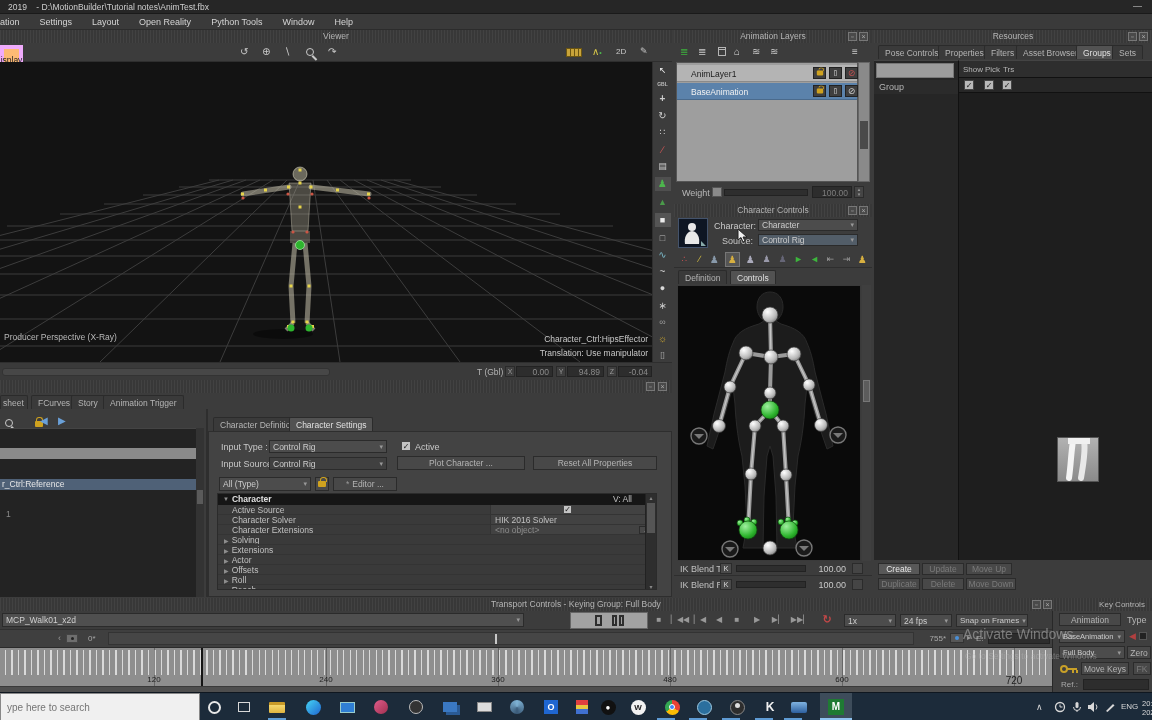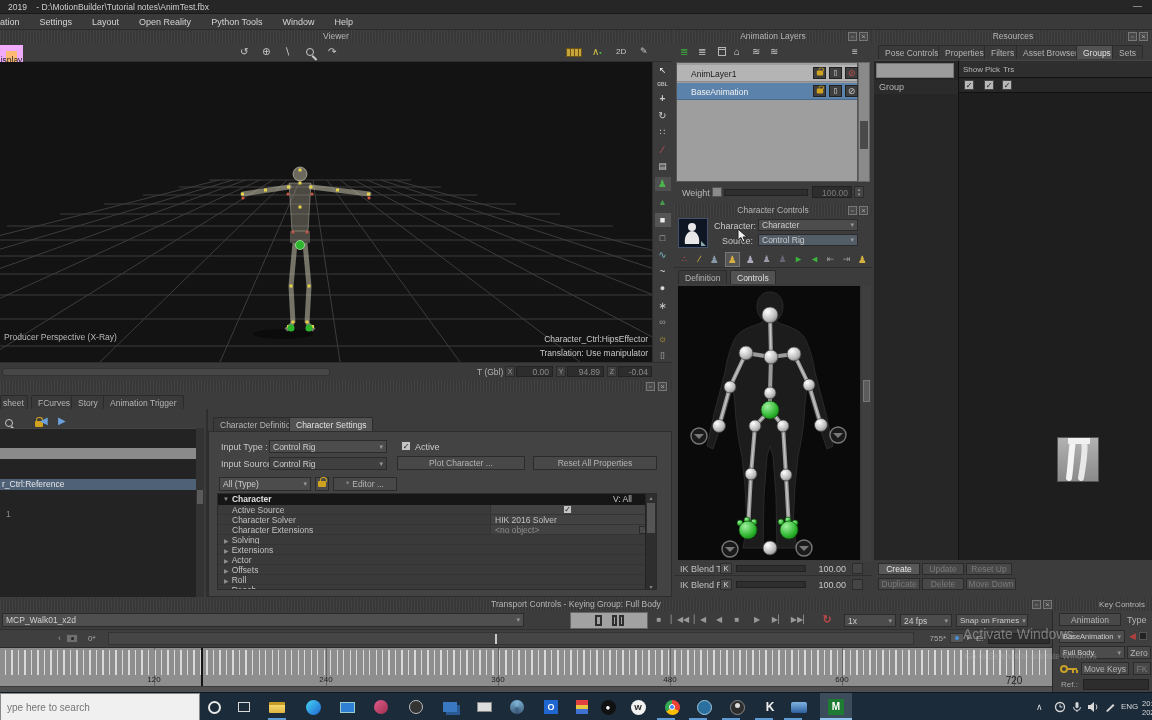--- a/index.html
+++ b/index.html
@@ -45,21 +45,21 @@
   <span style="padding:0 10px;color:#d5d5d5">Open Reality</span>
   <span style="padding:0 10px;color:#d5d5d5">Python Tools</span>
   <span style="padding:0 10px;color:#d5d5d5">Window</span>
   <span style="padding:0 10px;color:#d5d5d5">Help</span>
 </div>
 
 <div class="p hdr" style="left:0;top:30px;width:672px">
   <span style="display:inline-block;width:600px">Viewer</span>
 </div>
 <div class="p" style="left:0;top:43px;width:672px;height:19px;background:#3c3c3c;border-bottom:1px solid #2e2e2e">
-  <div class="p btn" style="left:0;top:2px;width:23px;height:30px;background:#fdba74;color:#1e1e1e;border:6px solid #f0abfc">isplay</div>
+  <div class="p btn" style="left:0;top:2px;width:23px;height:30px;background:#fdba74;color:#1e1e1e;border:4px solid #f0abfc">isplay</div>
   <span class="p glyph" style="left:240px;top:3px">↺</span>
   <span class="p glyph" style="left:262px;top:3px">⊕</span>
   <span class="p glyph" style="left:284px;top:3px">∖</span>
   <span class="p mag" style="left:306px;top:5px"></span>
   <span class="p glyph" style="left:328px;top:3px">↷</span>
   <span class="p ruler-i" style="left:566px;top:5px"></span>
   <span class="p" style="left:592px;top:3px;color:#d8c84a;font-size:10px">∧<span style="color:#4db54d;font-size:7px">•</span></span>
   <span class="p" style="left:616px;top:4px;color:#c9c9c9;font-size:8px"><span>2D</span></span>
   <span class="p" style="left:640px;top:3px;color:#c9c9c9;font-size:9px">✎</span>
 </div>
@@ -455,21 +455,21 @@
 
 <div class="p" style="left:1057px;top:437px;width:42px;height:45px;background:linear-gradient(#b2b2b2,#8a8a8a);border:1px solid #555;z-index:5">
   <svg width="40" height="43">
     <path d="M15,3 C13,15 13,26 11,40" stroke="#f4f4f4" stroke-width="6" fill="none" stroke-linecap="round"></path>
     <path d="M26,3 C28,13 25,27 23,40" stroke="#e8e8e8" stroke-width="6" fill="none" stroke-linecap="round"></path>
     <rect x="10" y="0" width="22" height="6" fill="#f0f0f0"></rect>
   </svg>
 </div>
 <div class="p btn" style="left:878px;top:563px;width:42px;height:12px;background:#585858;color:#e8e8e8">Create</div>
 <div class="p btn" style="left:922px;top:563px;width:42px;height:12px;color:#7a7a7a">Update</div>
-<div class="p btn" style="left:966px;top:563px;width:46px;height:12px;color:#7a7a7a">Reset Up</div>
+<div class="p btn" style="left:966px;top:563px;width:46px;height:12px;color:#7a7a7a">Move Up</div>
 <div class="p btn" style="left:878px;top:578px;width:42px;height:12px;color:#7a7a7a">Duplicate</div>
 <div class="p btn" style="left:922px;top:578px;width:42px;height:12px;color:#7a7a7a">Delete</div>
 <div class="p btn" style="left:966px;top:578px;width:50px;height:12px;color:#7a7a7a">Move Down</div>
 
 <div class="p hdr" style="left:0;top:598px;width:1152px">
   <span style="display:inline-block;width:910px">Transport Controls  -  Keying Group: Full Body</span>
   <span class="p wbtn" style="left:1032px;top:2px">▫</span>
   <span class="p wbtn" style="left:1043px;top:2px">×</span>
   <span class="p" style="left:1094px;top:0;width:56px;color:#b5b5b5;font-size:8px">Key Controls</span>
 </div>

